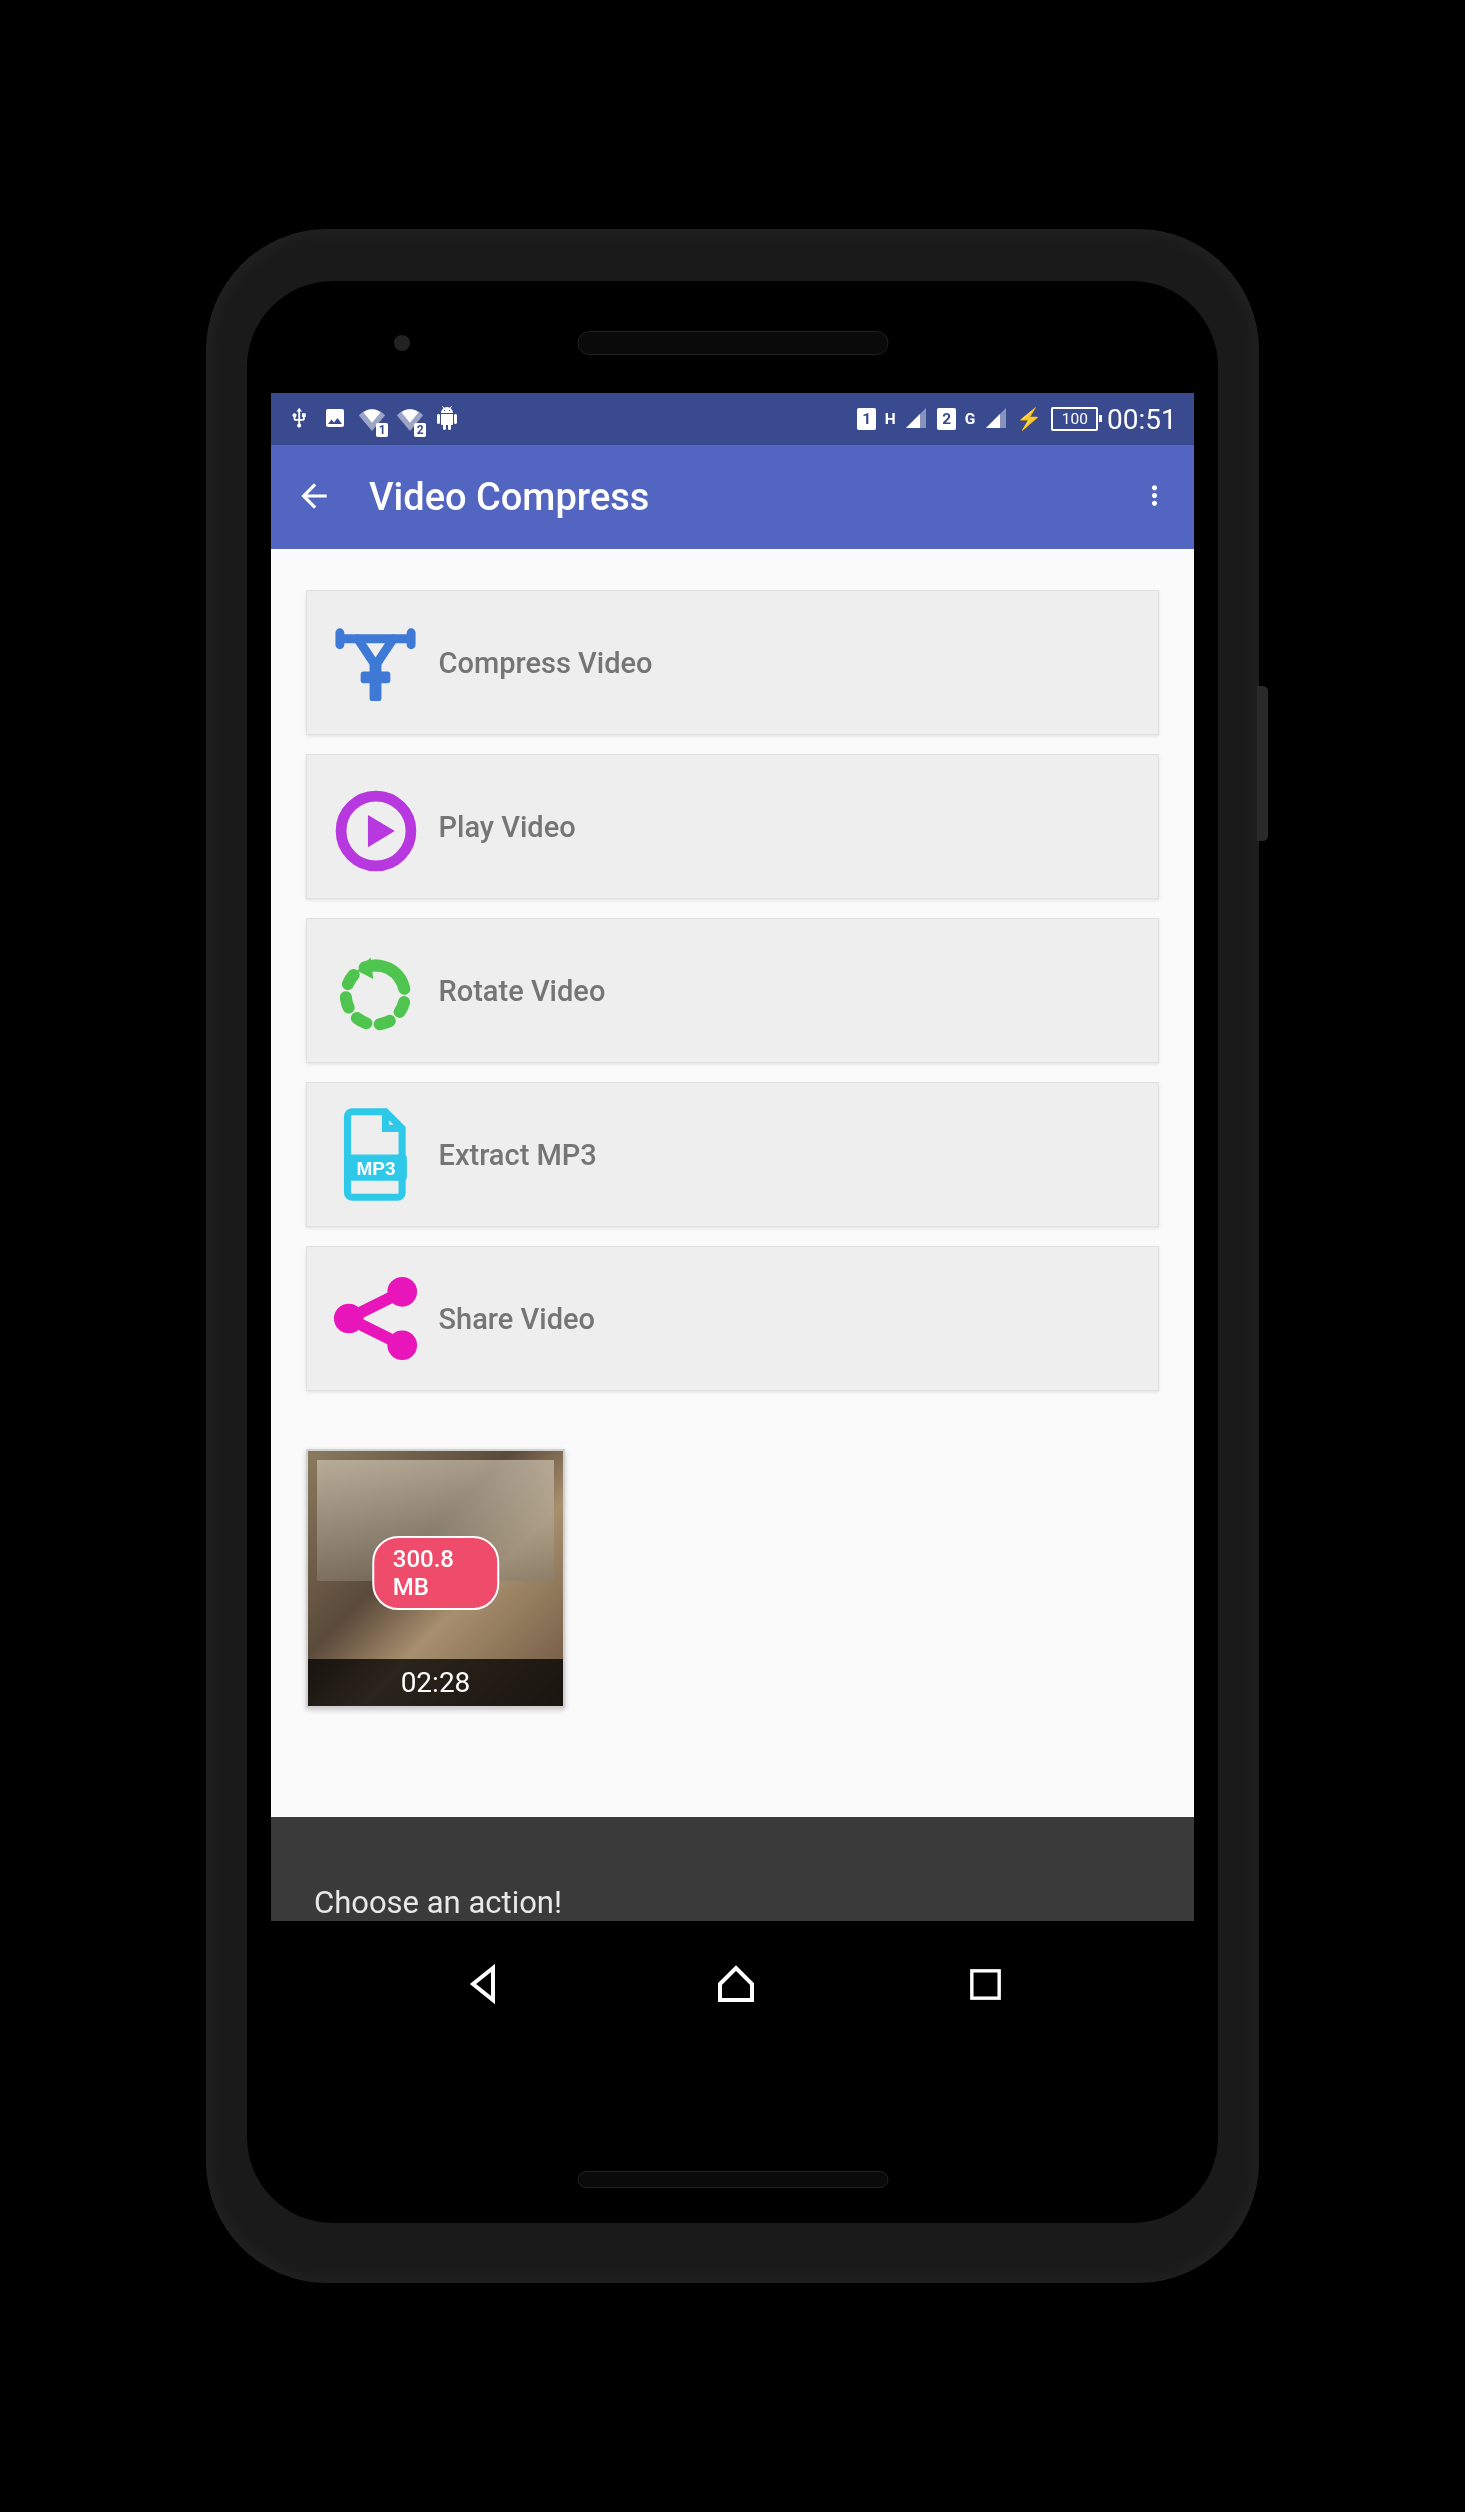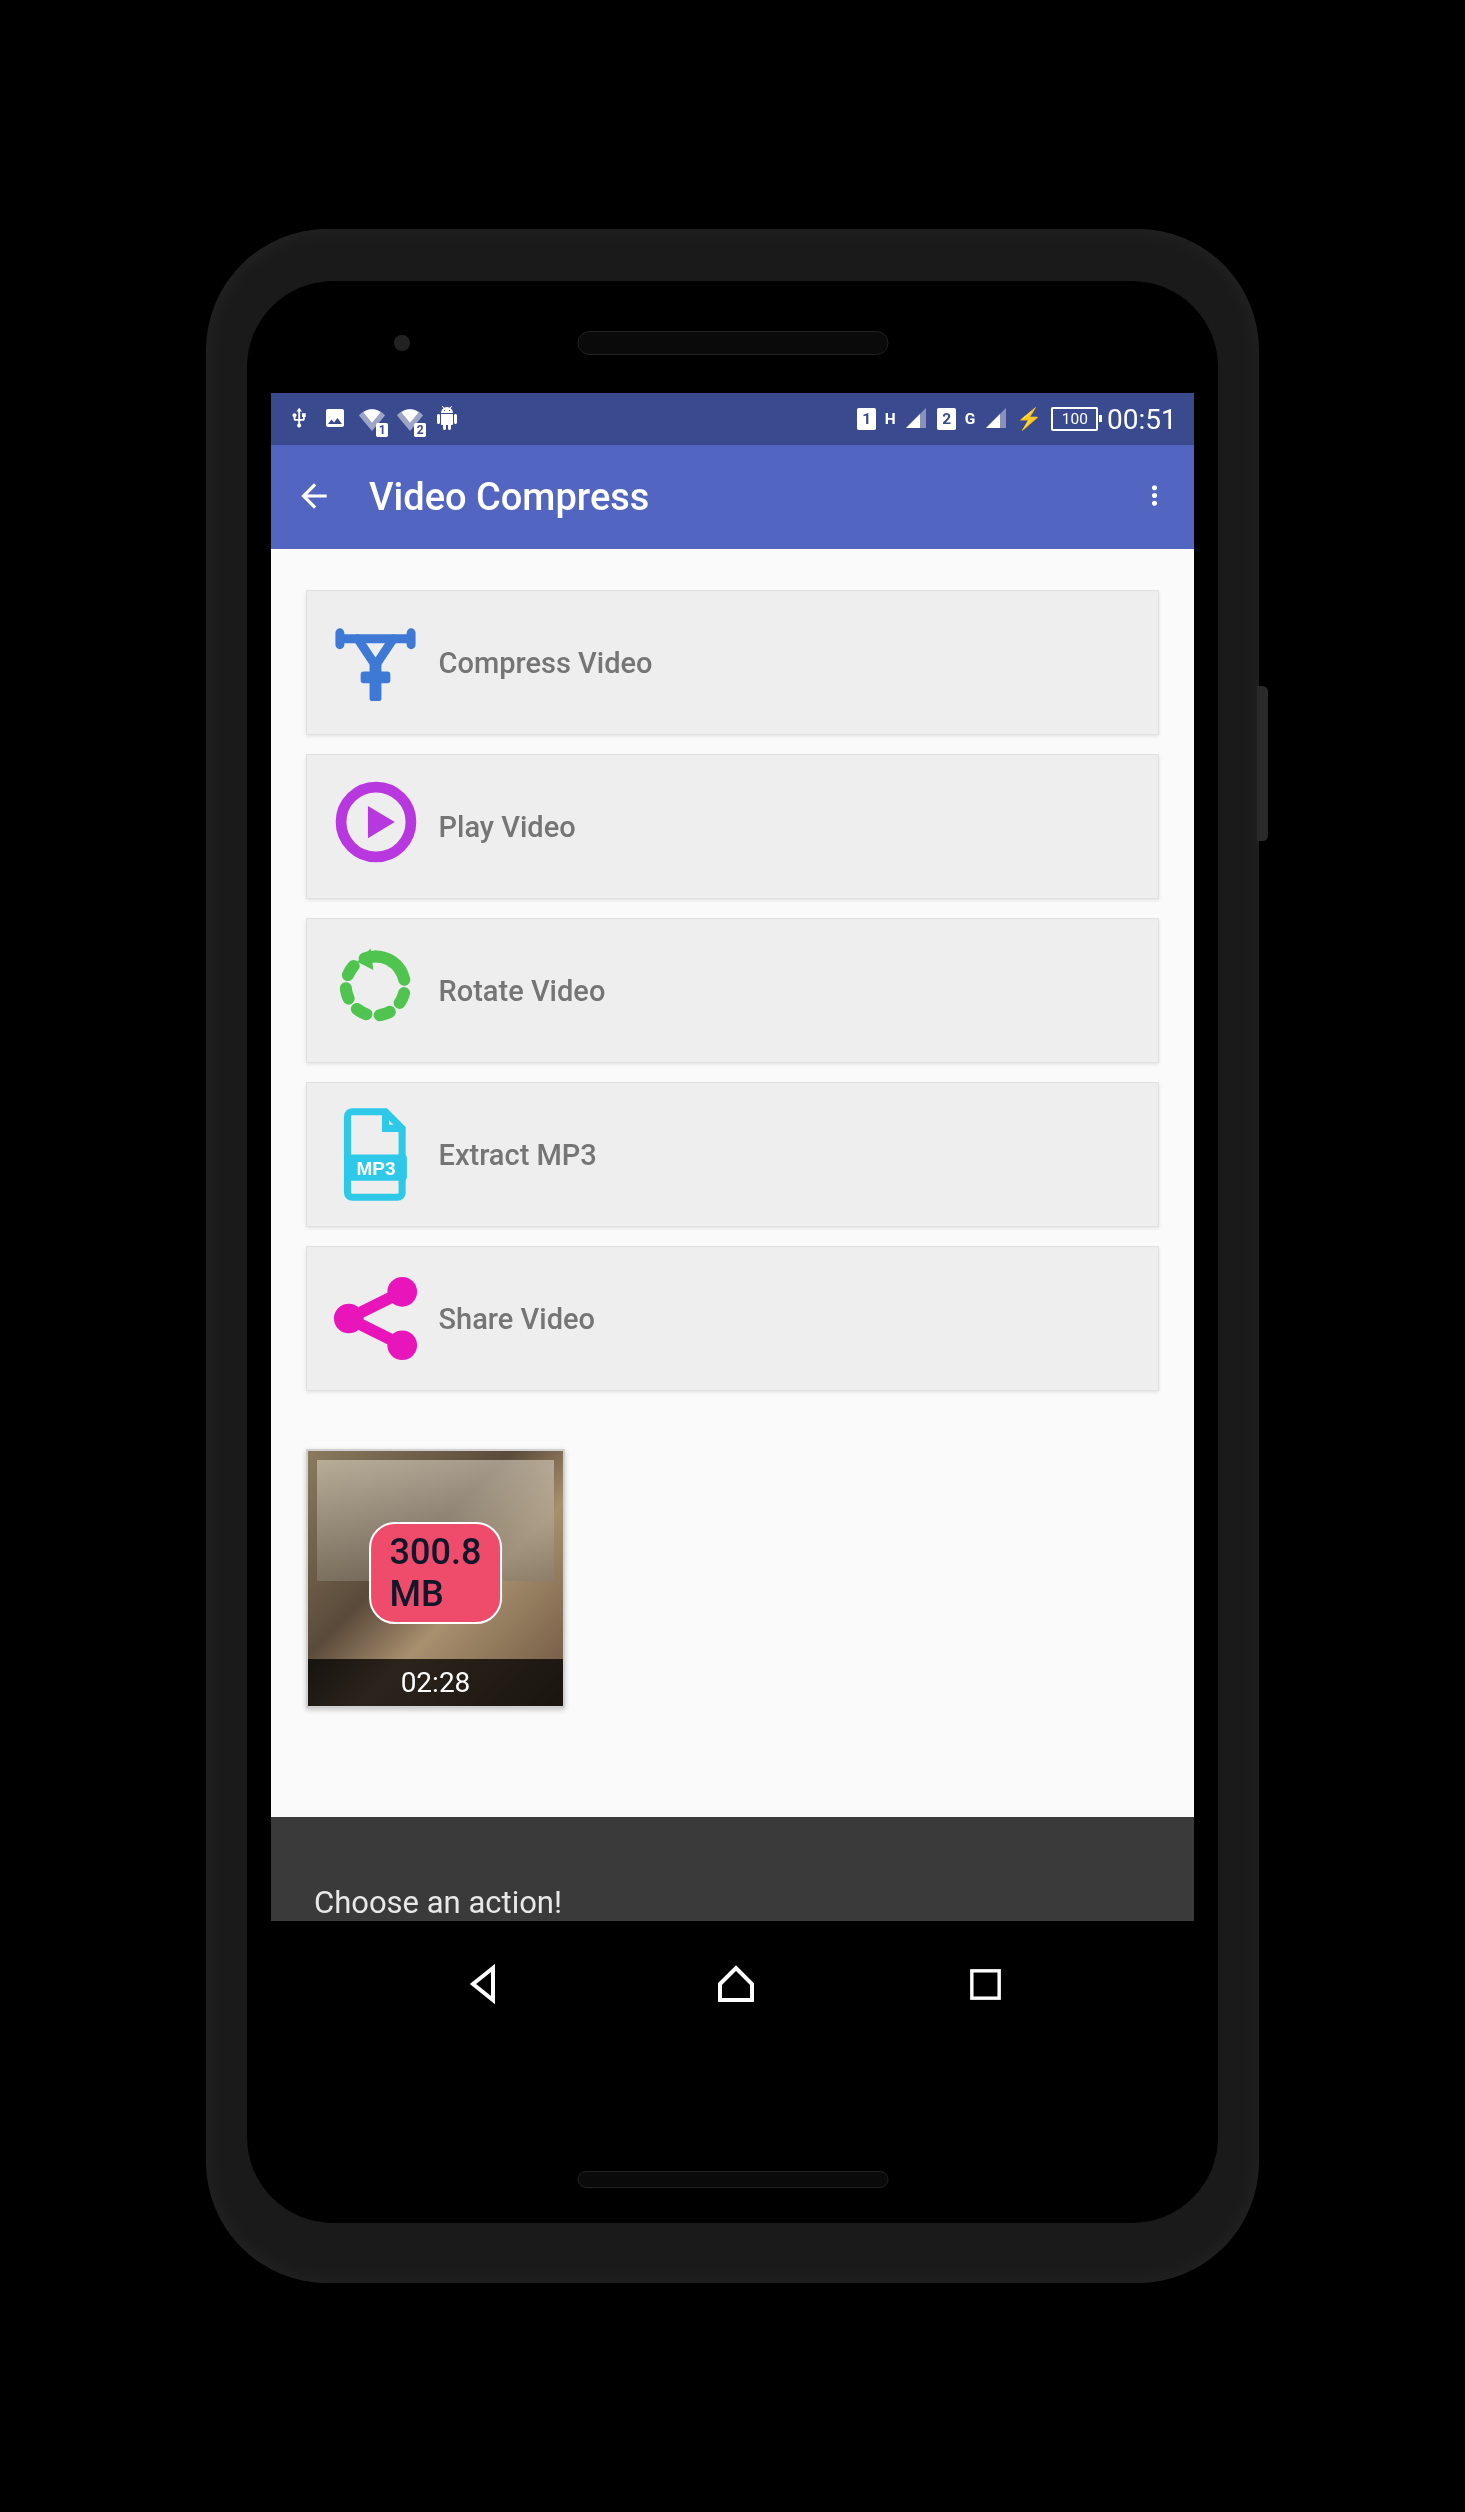--- a/index.html
+++ b/index.html
@@ -98,21 +98,21 @@
   display: flex;
   align-items: center;
   padding: 0 21px;
   cursor: pointer;
   box-shadow: 0 1.7px 3.5px rgba(0,0,0,0.1);
 }
 .action-icon {
   width: 95px;
   height: 95px;
   display: flex;
-  align-items: flex-start;
+  align-items: flex-end;
   justify-content: center;
   flex-shrink: 0;
 }
 .action-label {
   font-size: 29px;
   color: #757575;
   font-weight: 500;
   margin-left: 15.5px;
 }
 .thumb-panel { width: 259px; }
@@ -130,22 +130,22 @@
   height: 121px;
   background: linear-gradient(180deg, #d8d0c0 0%, #888070 100%);
   opacity: 0.6;
 }
 .size-badge {
   position: absolute;
   top: 48%;
   left: 50%;
   transform: translate(-50%, -50%);
   background: #ef4b6b;
-  color: #0f172a;
-  font-size: 36px;
+  color: #ffffff;
+  font-size: 24px;
   font-weight: 500;
   padding: 7px 19px;
   border-radius: 26px;
   border: 2.6px solid #fff;
 }
 .duration-bar {
   position: absolute;
   bottom: 0;
   left: 0;
   right: 0;

